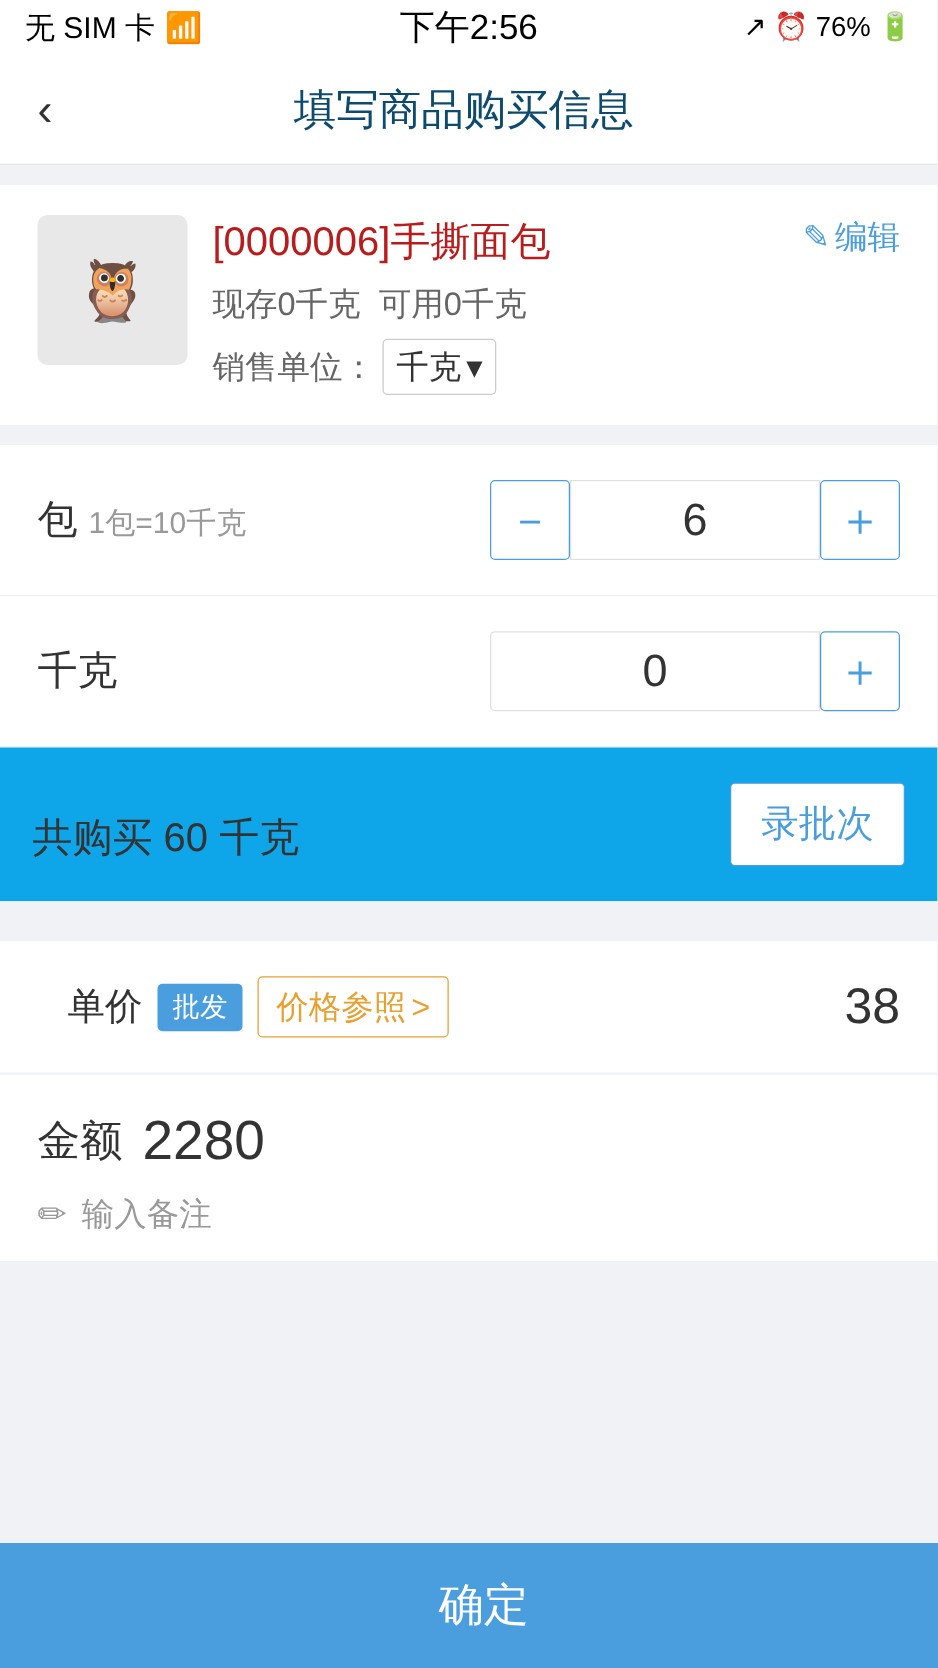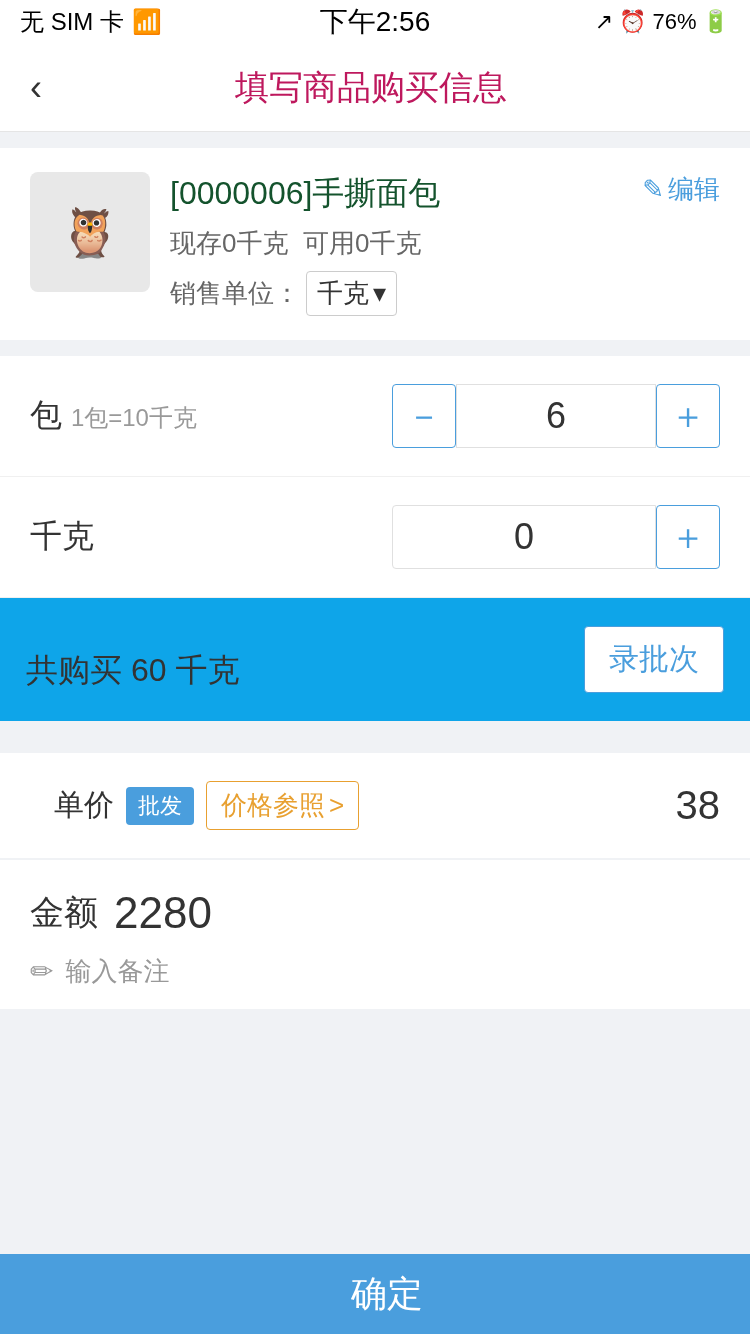--- a/index.html
+++ b/index.html
@@ -43,21 +43,21 @@
       font-size: 36px;
       color: #333;
       cursor: pointer;
       margin-right: 20px;
     }
     .nav-title {
       flex: 1;
       text-align: center;
       font-size: 34px;
       font-weight: 500;
-      color: #be185d;
+      color: #0c4a6e;
       margin-right: 40px;
     }
 
     
     .product-card {
       background: #fff;
       margin-top: 16px;
       padding: 24px 30px;
       display: flex;
       align-items: flex-start;
@@ -73,21 +73,21 @@
       justify-content: center;
       flex-shrink: 0;
     }
     .product-image-icon {
       font-size: 48px;
       color: #aaa;
     }
     .product-info { flex: 1; }
     .product-title {
       font-size: 32px;
-      color: #14532d;
+      color: #b91c1c;
       font-weight: 500;
       margin-bottom: 10px;
     }
     .product-stock {
       font-size: 26px;
       color: #666;
       margin-bottom: 10px;
     }
     .product-unit-row {
       display: flex;
@@ -248,21 +248,21 @@
       background: #f0f2f5;
       min-height: 340px;
     }
 
     
     .confirm-btn {
       position: fixed;
       bottom: 0;
       left: 0;
       width: 750px;
-      height: 80px;
+      height: 100px;
       background: #4a9edd;
       color: #fff;
       font-size: 36px;
       display: flex;
       align-items: center;
       justify-content: center;
       cursor: pointer;
       border: none;
       padding-left: 24px;
     }

